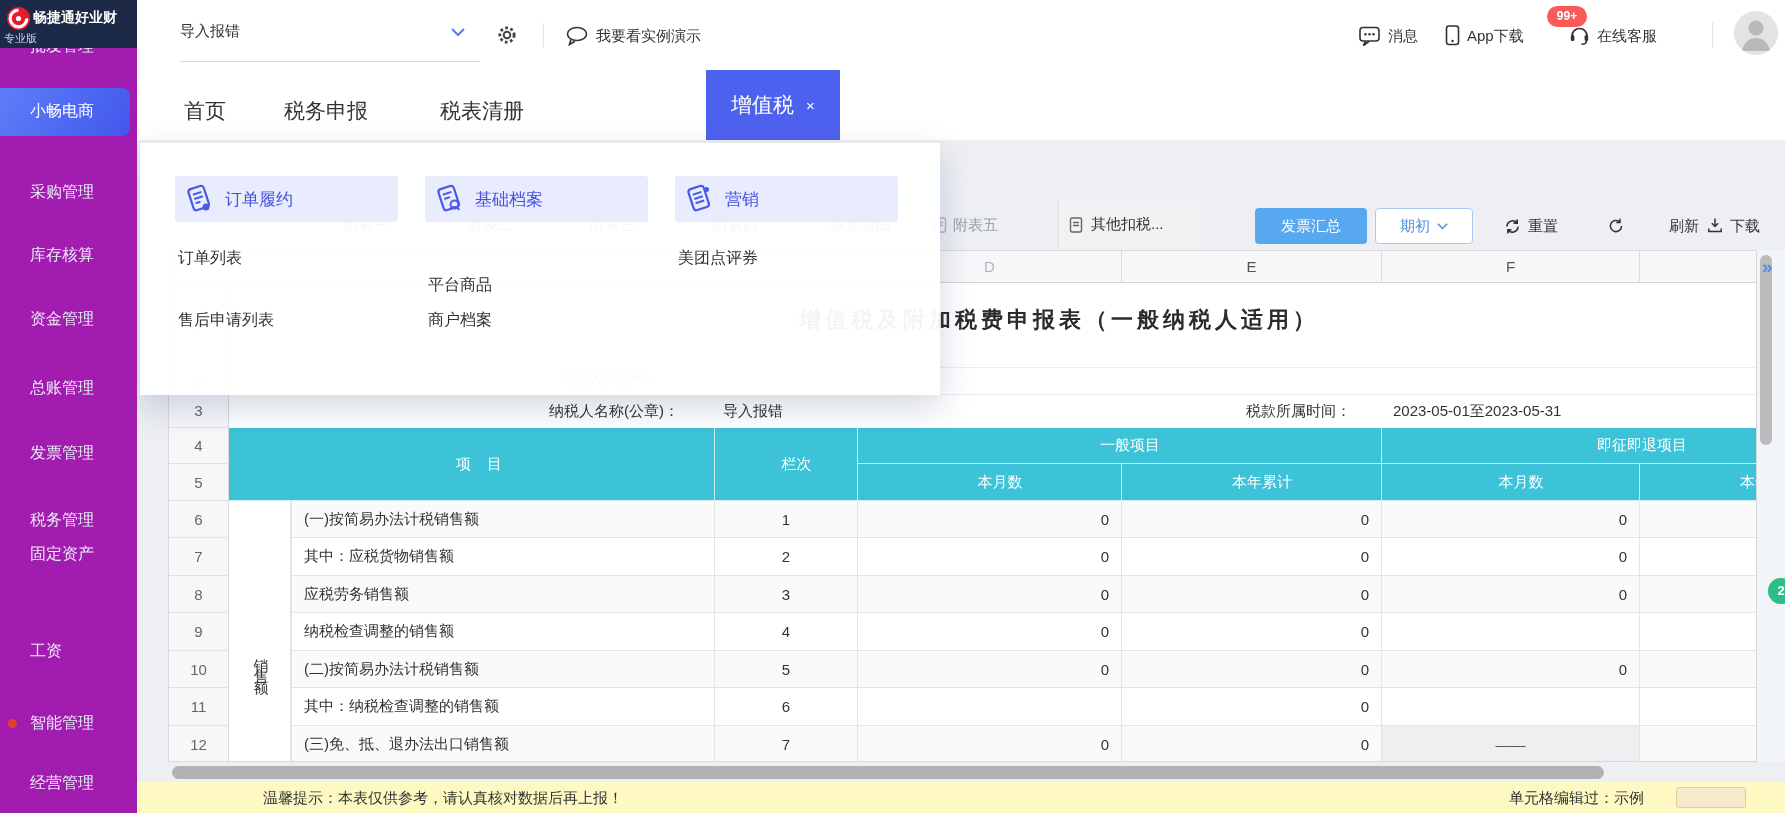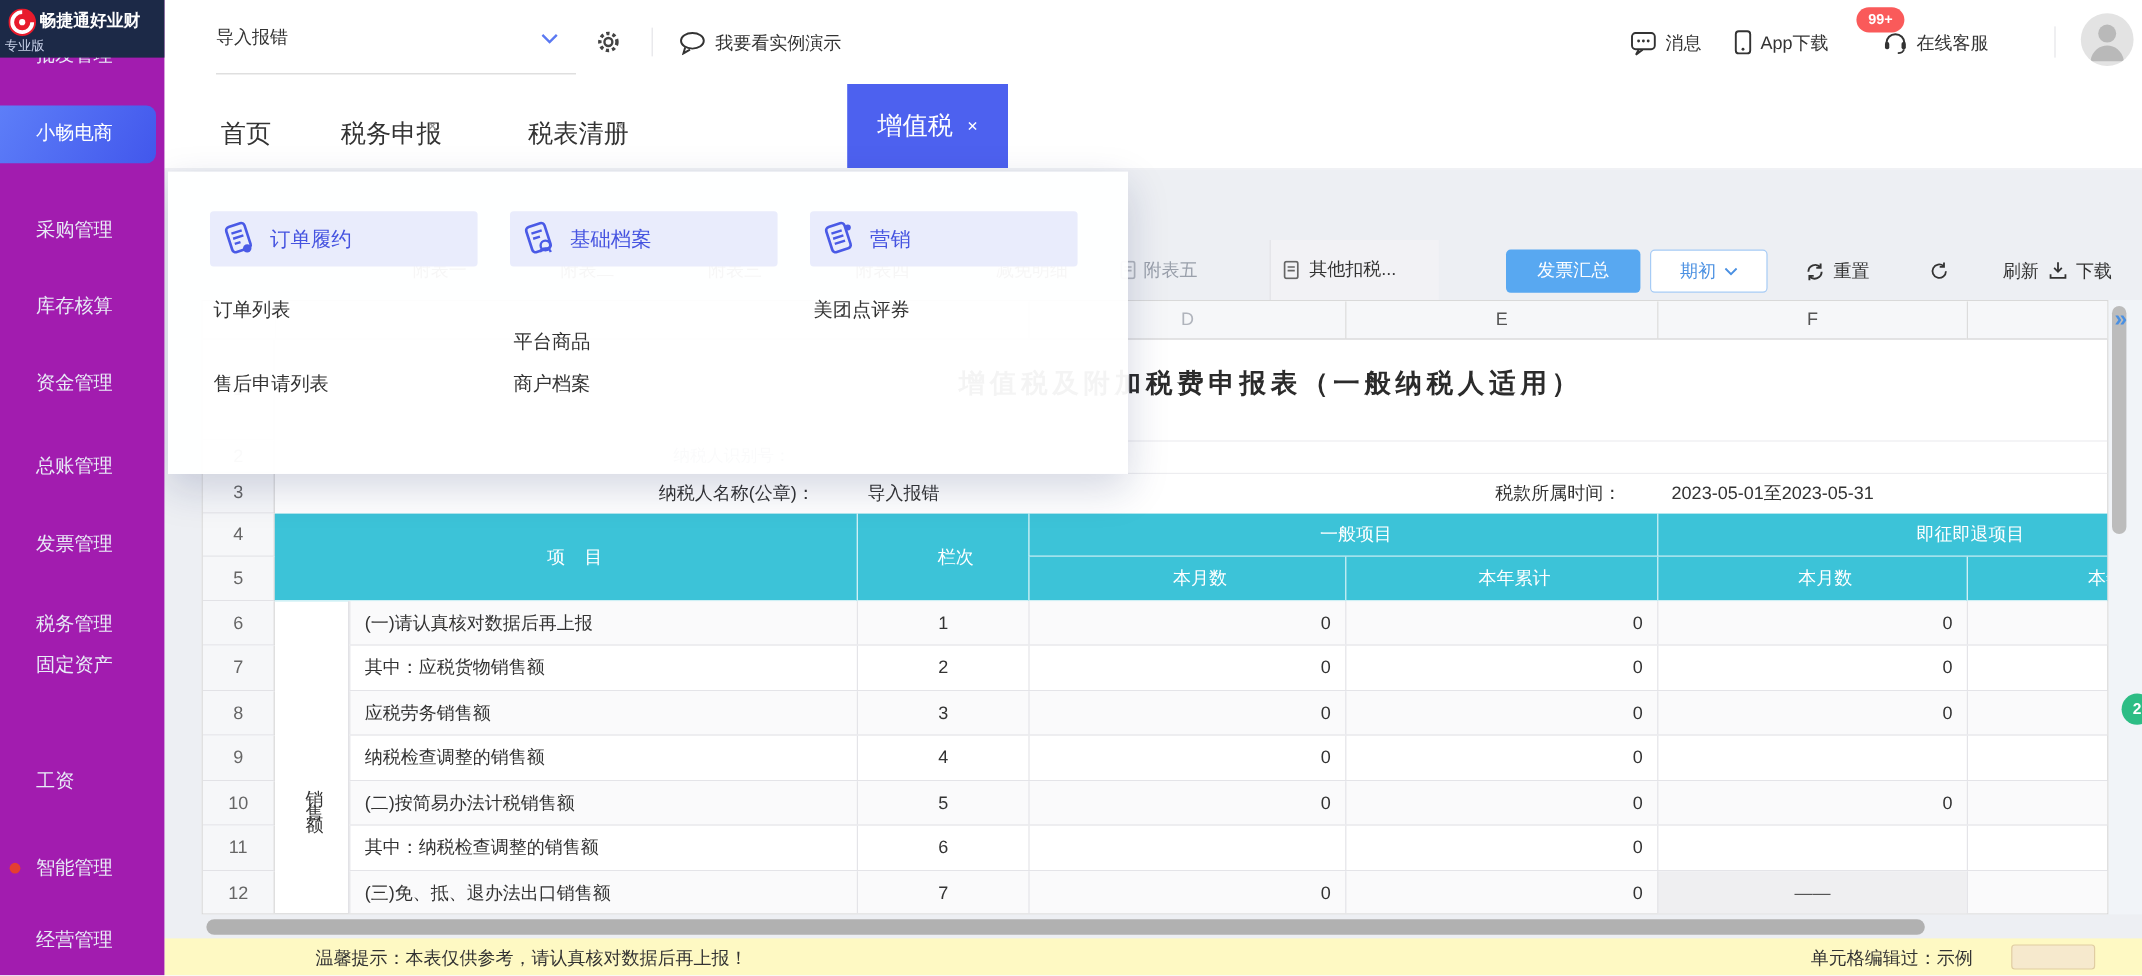--- a/index.html
+++ b/index.html
@@ -205,21 +205,21 @@
     <div class="a teal" style="left:688px;top:213px;width:264px;height:37px;">本月数</div>
     <div class="a teal" style="left:952px;top:213px;width:260px;height:37px;">本年累计</div>
     <div class="a teal" style="left:1212px;top:213px;width:258px;height:37px;">本月数</div>
     <div class="a teal" style="left:1470px;top:213px;width:262px;height:37px;justify-content:flex-start;padding-left:100px;">本年累计</div>
 
     <div class="a sgroup">
         <span>销售额</span>
       </div>
 
     <div class="a drow alt" style="top:250px;height:37px;">
-      <div class="dc item">(一)请认真核对数据后再上报</div>
+      <div class="dc item">(一)按简易办法计税销售额</div>
       <div class="dc no">1</div>
       <div class="dc val" style="width:264px;">0</div>
       <div class="dc val" style="width:260px;">0</div>
       <div class="dc val" style="width:258px;">0</div>
       <div class="dc val" style="width:119px;"></div>
     </div>
     <div class="a drow" style="top:287px;height:38px;">
       <div class="dc item">其中：应税货物销售额</div>
       <div class="dc no">2</div>
       <div class="dc val" style="width:264px;">0</div>

